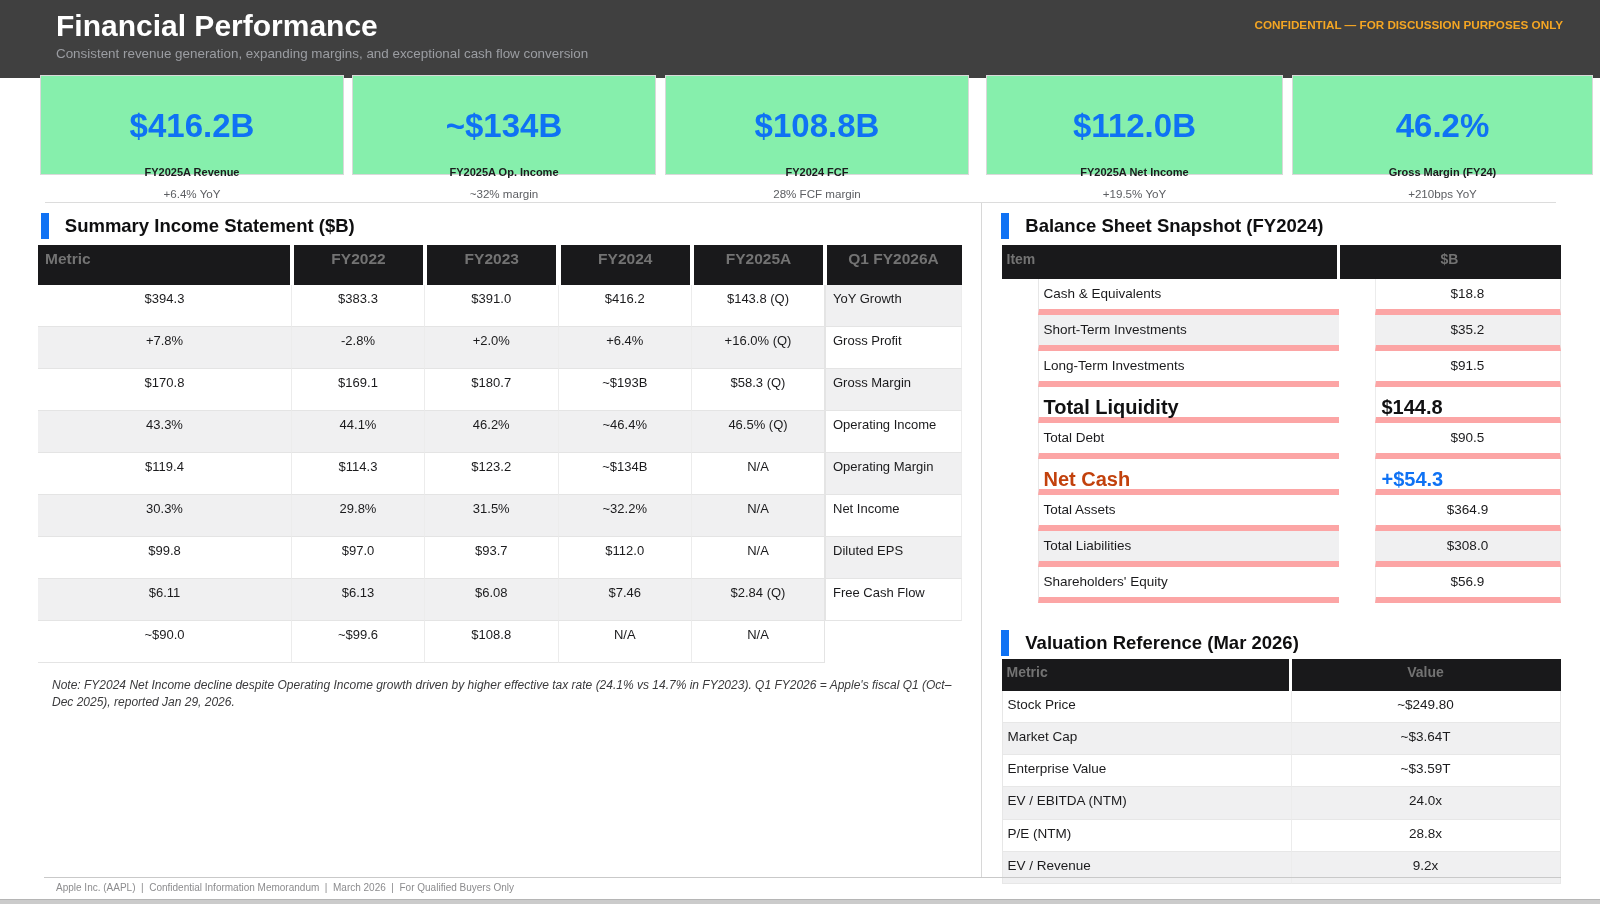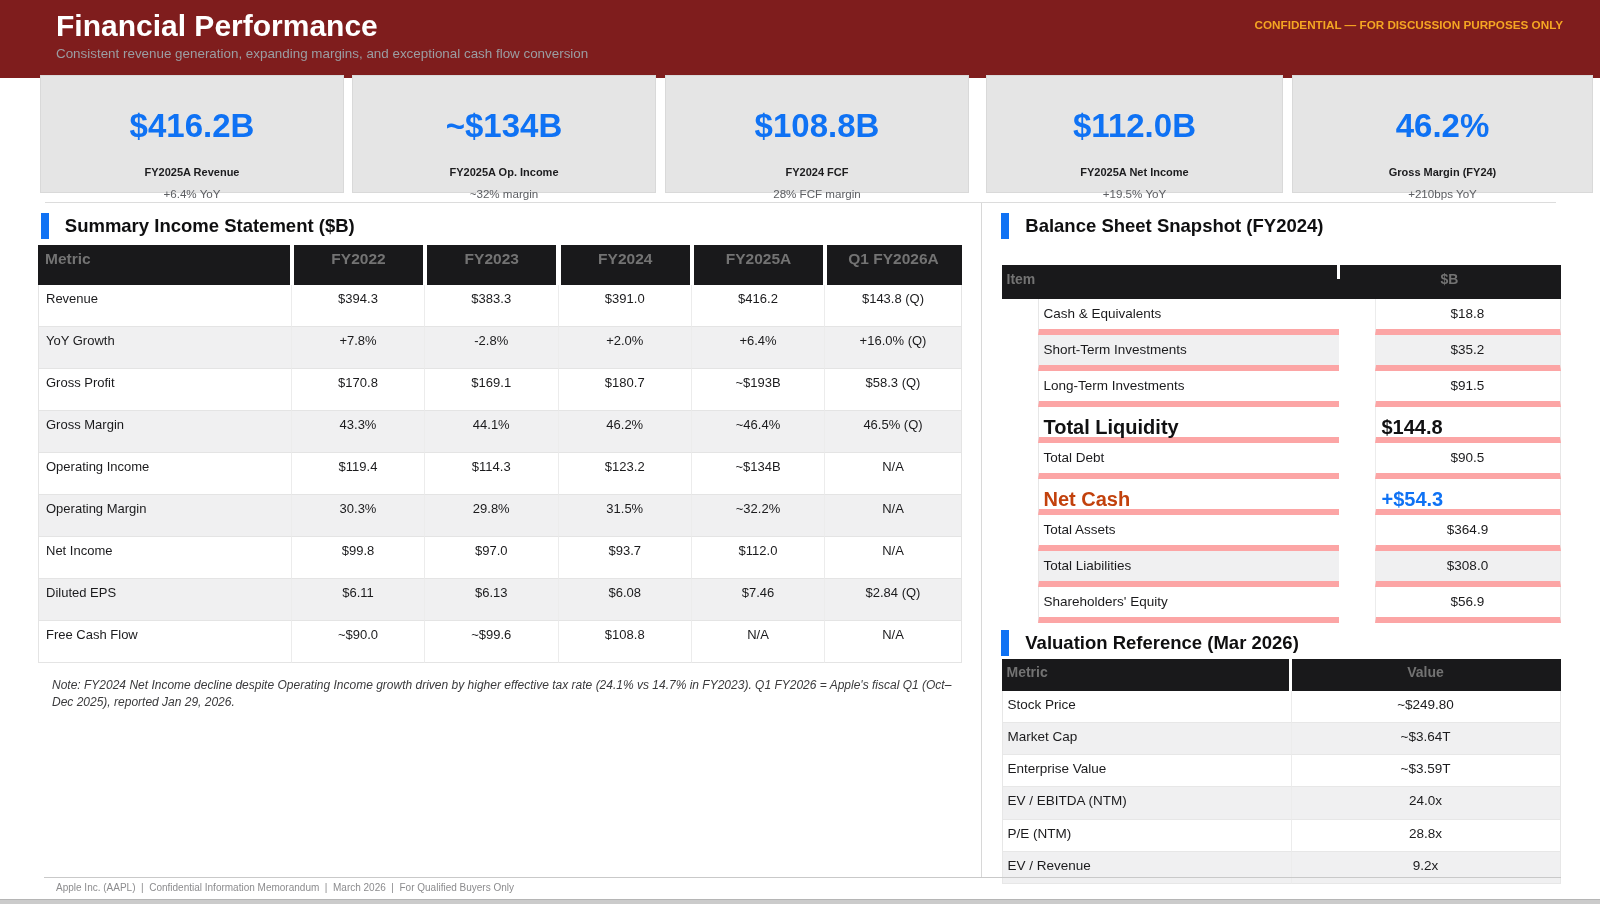--- a/index.html
+++ b/index.html
@@ -1,29 +1,29 @@
 <!DOCTYPE html>
 <html><head>
 <meta charset="utf-8">
 <style>
   * { margin:0; padding:0; box-sizing:border-box; }
   html,body { width:1600px; height:904px; overflow:hidden; background:#ffffff;
               font-family:"Liberation Sans", sans-serif; position:relative; }
 
   
-  .topbar { position:absolute; left:0; top:0; width:1600px; height:78px; background:#7f1d1d; }
+  .topbar { position:absolute; left:0; top:0; width:1600px; height:78px; background:#404040; }
   .topbar .title { position:absolute; left:56px; top:8.6px; font-size:30px; font-weight:bold;
                    color:#ffffff; line-height:34px; letter-spacing:0px; white-space:nowrap; }
   .topbar .subtitle { position:absolute; left:56px; top:45.5px; font-size:13.4px; color:#9b9da2;
                       line-height:15px; white-space:nowrap; }
   .topbar .confidential { position:absolute; right:37px; top:18.3px; font-size:11.7px; font-weight:bold;
                           color:#f5a623; letter-spacing:0px; line-height:13px; white-space:nowrap; }
 
   
-  .kpi-card { position:absolute; top:75px; height:118px; background:#e5e5e5;
+  .kpi-card { position:absolute; top:75px; height:100px; background:#86efac;
               border:1px solid #d9d9d9; text-align:center; padding-top:32px; }
   .kpi-card:nth-of-type(1) { left:40px;   width:304px; }
   .kpi-card:nth-of-type(2) { left:352px;  width:304px; }
   .kpi-card:nth-of-type(3) { left:665px;  width:304px; }
   .kpi-card:nth-of-type(4) { left:986px;  width:297px; }
   .kpi-card:nth-of-type(5) { left:1292px; width:301px; }
   .kpi-value { font-size:33px; line-height:36px; font-weight:bold; color:#0f72f4; }
   .kpi-label { margin-top:20px; font-size:11px; line-height:16px; font-weight:bold; color:#1c1c1e; }
   .kpi-sub   { margin-top:6px; font-size:11.6px; line-height:15px; color:#5c5e62; }
 
@@ -57,21 +57,21 @@
   #income-table .hc { height:40.5px; font-size:15.5px; line-height:17px; padding-top:5px; }
   #income-table .hc.lbl { padding-left:7px; }
   #income-table .hc.num { justify-content:center; }
   #income-table .c { height:42px; font-size:13px; line-height:15px; padding-top:6px;
                      border-bottom:1px solid #e4e4e4; border-right:1px solid #ececec; }
   #income-table .c.lbl { padding-left:7px; border-left:1px solid #e4e4e4; }
   #income-table .c.last { border-right:1px solid #e4e4e4; }
 
   
   #balance-table { left:1001.5px; top:245px; width:559px; grid-template-columns:337px 222px; }
-  #balance-table .hc { height:33.5px; font-size:14px; line-height:16px; padding-top:6px;margin-top:20px; }
+  #balance-table .hc { height:33.5px; font-size:14px; line-height:16px; padding-top:6px; }
   #balance-table .c  { height:36px;  font-size:13.5px; line-height:16px; padding-top:7px;
                        border-bottom:6px solid #fca5a5;margin-left:36px; }
   #valuation-table { left:1001.5px; top:659px; width:559px; grid-template-columns:289px 270px; }
   #valuation-table .hc { height:31.5px; font-size:14px; line-height:16px; padding-top:5px; }
   #valuation-table .c  { height:32.25px; font-size:13.5px; line-height:16px; padding-top:6px;
                          border-bottom:1px solid #e7e7e7; }
   .rtbl .hc.lbl { padding-left:5px; }
   .rtbl .hc.num { justify-content:center; }
   .rtbl .c.lbl { padding-left:5px; border-left:1px solid #e7e7e7; }
   .rtbl .c.num { border-left:1px solid #ececec; border-right:1px solid #e7e7e7; }
@@ -132,21 +132,20 @@
   <span class="bar"></span>
   <h2>Summary Income Statement ($B)</h2>
 </div>
 <div class="tbl" id="income-table">
     <div class="hc lbl">Metric</div>
     <div class="hc num">FY2022</div>
     <div class="hc num">FY2023</div>
     <div class="hc num">FY2024</div>
     <div class="hc num">FY2025A</div>
     <div class="hc num">Q1 FY2026A</div>
-    <div class="c lbl">Revenue</div>
     <div class="c num">$394.3</div>
     <div class="c num">$383.3</div>
     <div class="c num">$391.0</div>
     <div class="c num">$416.2</div>
     <div class="c num last">$143.8 (Q)</div>
     <div class="c lbl alt">YoY Growth</div>
     <div class="c num alt">+7.8%</div>
     <div class="c num alt">-2.8%</div>
     <div class="c num alt">+2.0%</div>
     <div class="c num alt">+6.4%</div>

